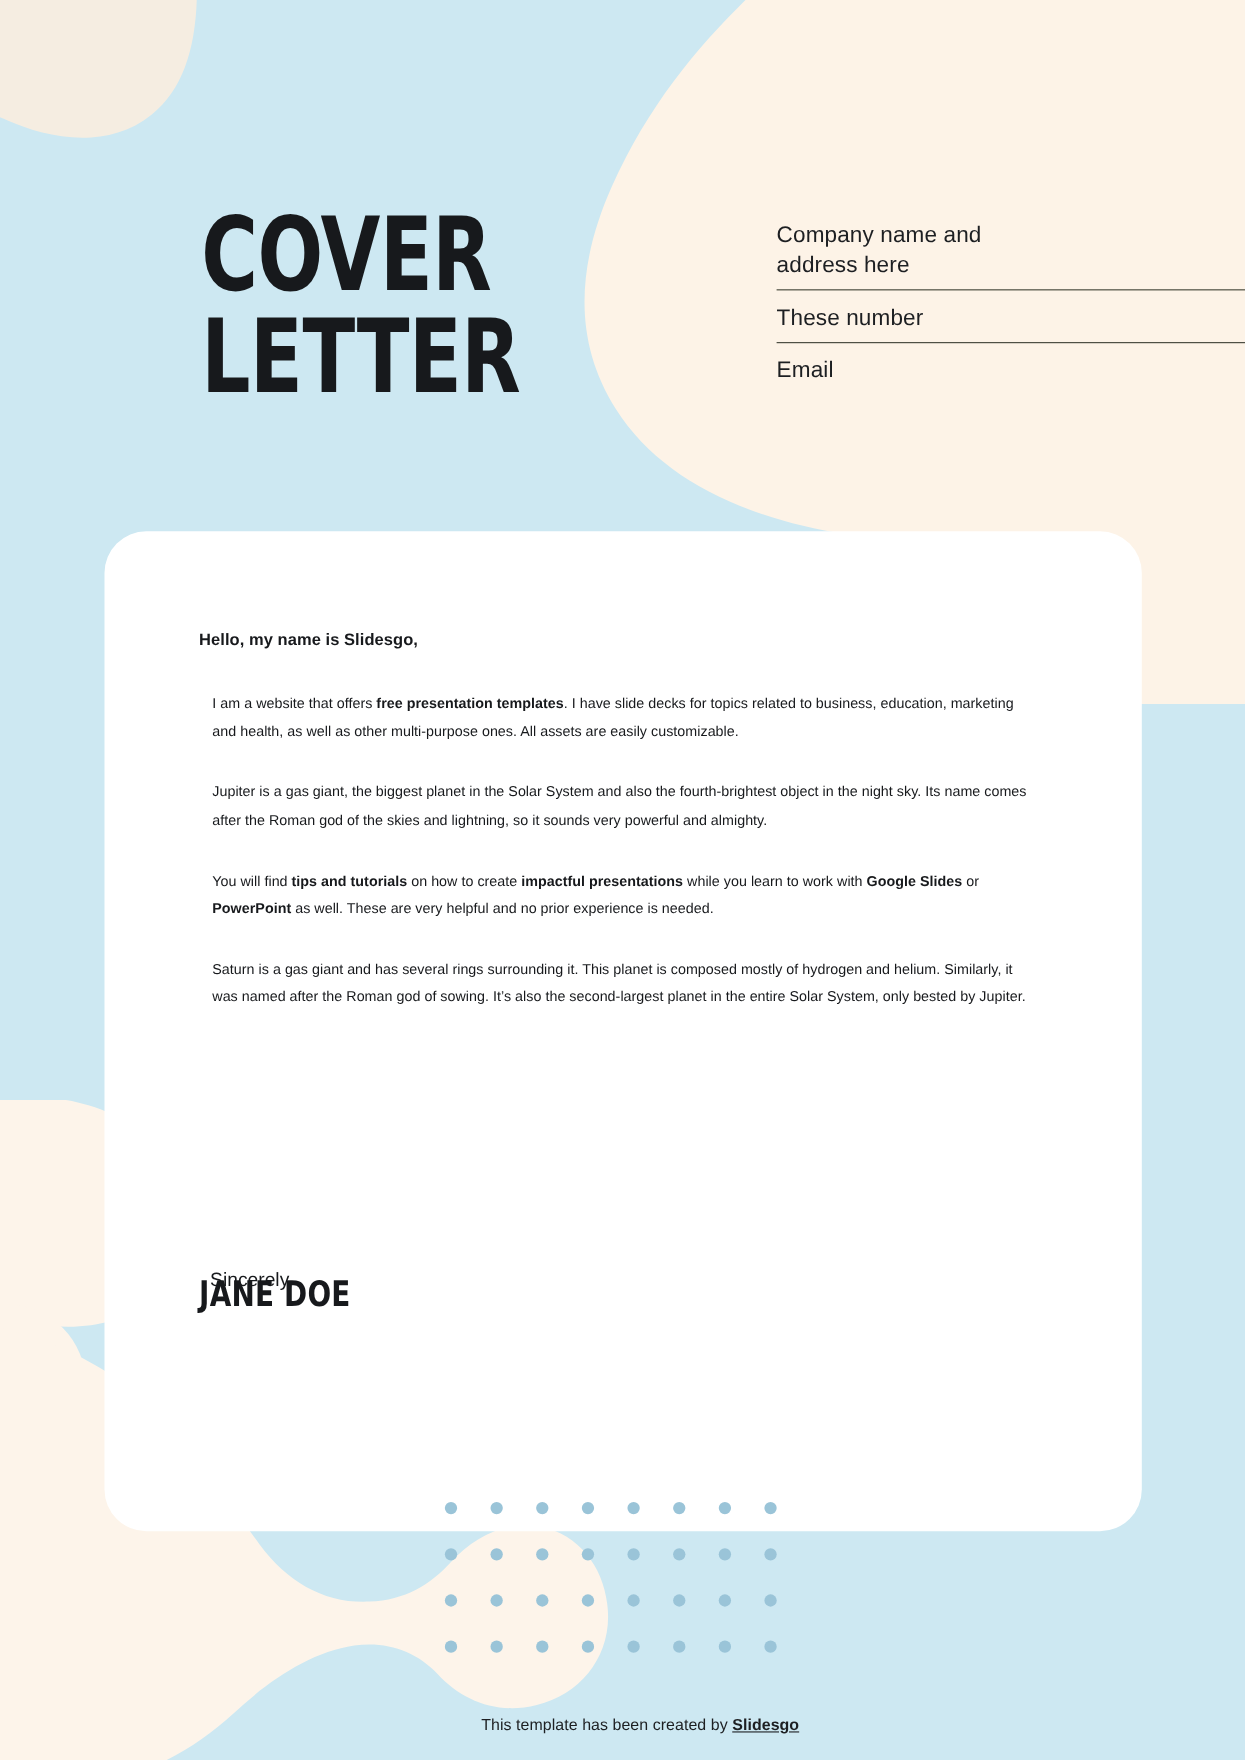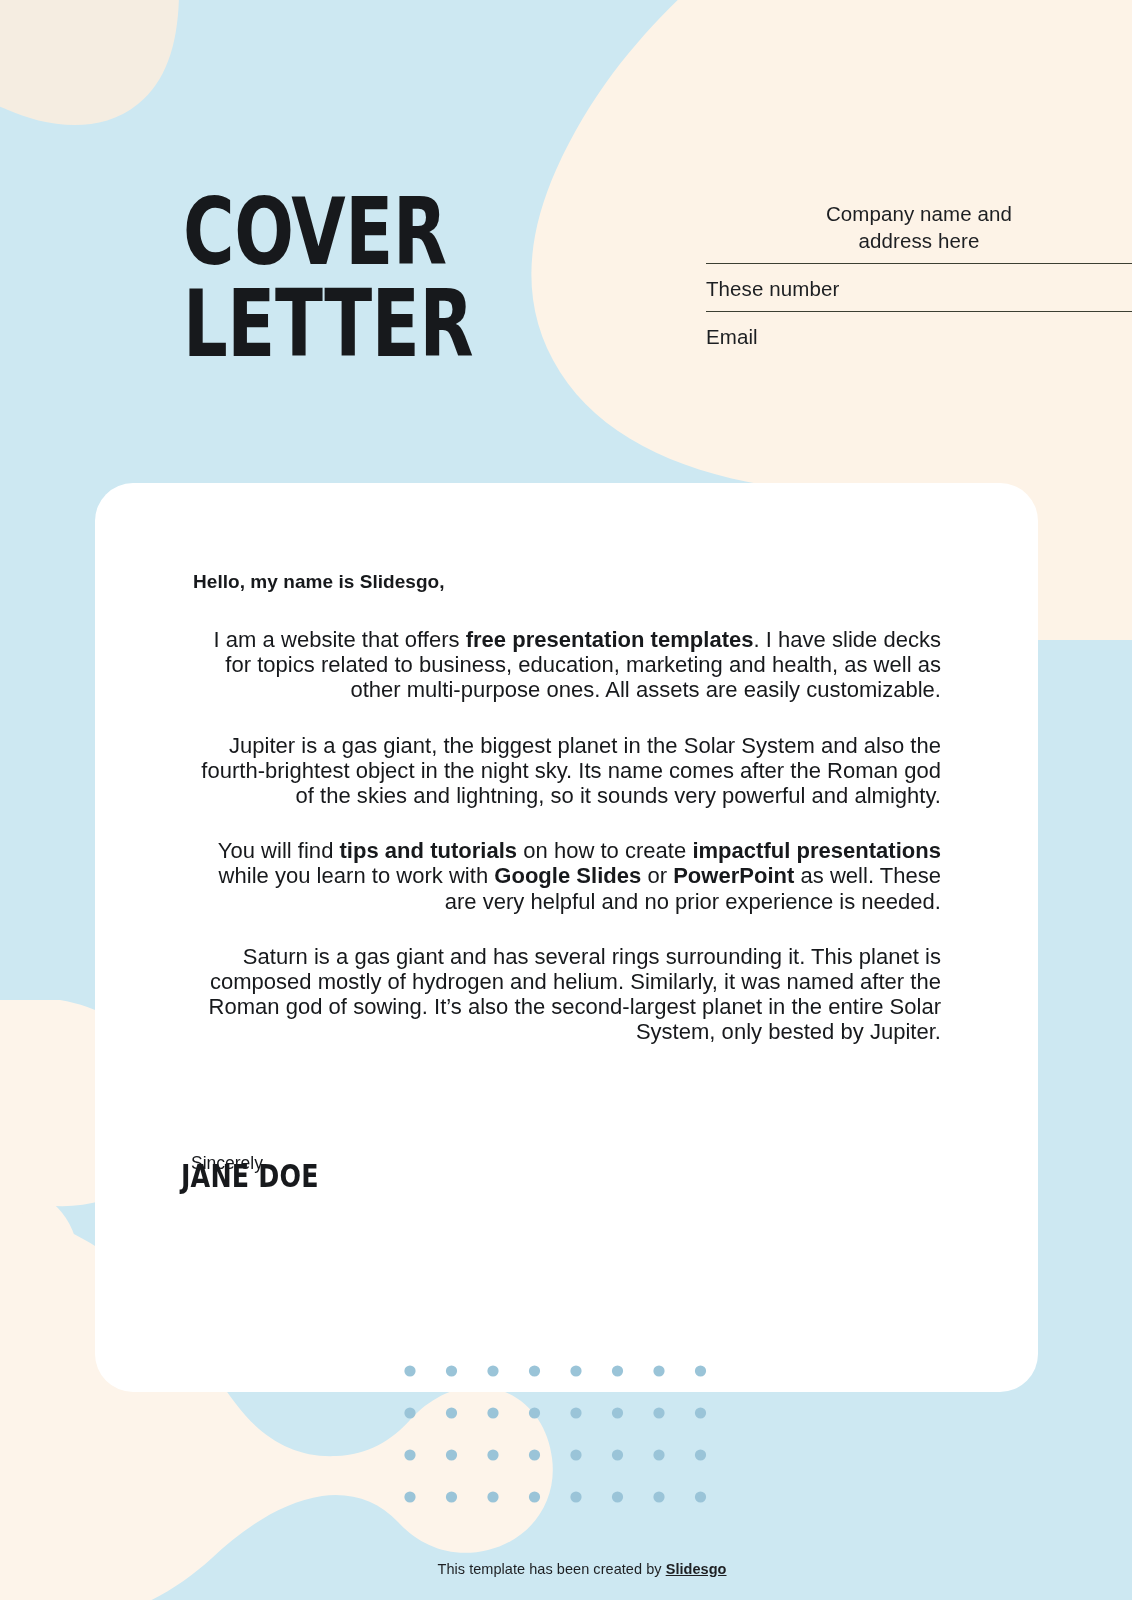--- a/index.html
+++ b/index.html
@@ -73,43 +73,42 @@
     letter-spacing: 0.1px;
     white-space: pre-line;
   }
   .contact-rule {
     height: 1px;
     background: #3c3f33;
     margin-top: 9px;
     margin-bottom: 11px;
     width: 426px;
   }
-  .contact-field.first .contact-label { padding-top: 2px; text-align: center; }
+  .contact-field.first .contact-label { padding-top: 2px; }
 
   
   .letter {
     position: absolute;
     left: 181px;
     top: 570px;
     width: 760px;
     color: #17191c;
   }
   .salutation {
-    font-size: 19px;
+    font-size: 15px;
     font-weight: 700;
     letter-spacing: 0.05px;
-    margin: 0 0 33px 12px;
+    margin: 0 0 33px 0;
     line-height: 24px;
   }
   .para {
-    font-size: 22px;
+    font-size: 13px;
     line-height: 25.2px;
     margin: 0 0 30px 12px;
     letter-spacing: 0.02px;
-    text-align: right;
   }
   .para b { font-weight: 700; }
 
   .signoff {
     position: absolute;
     left: 191px;
     top: 1103px;
     font-size: 17.5px;
     line-height: 24px;
     color: #17191c;

